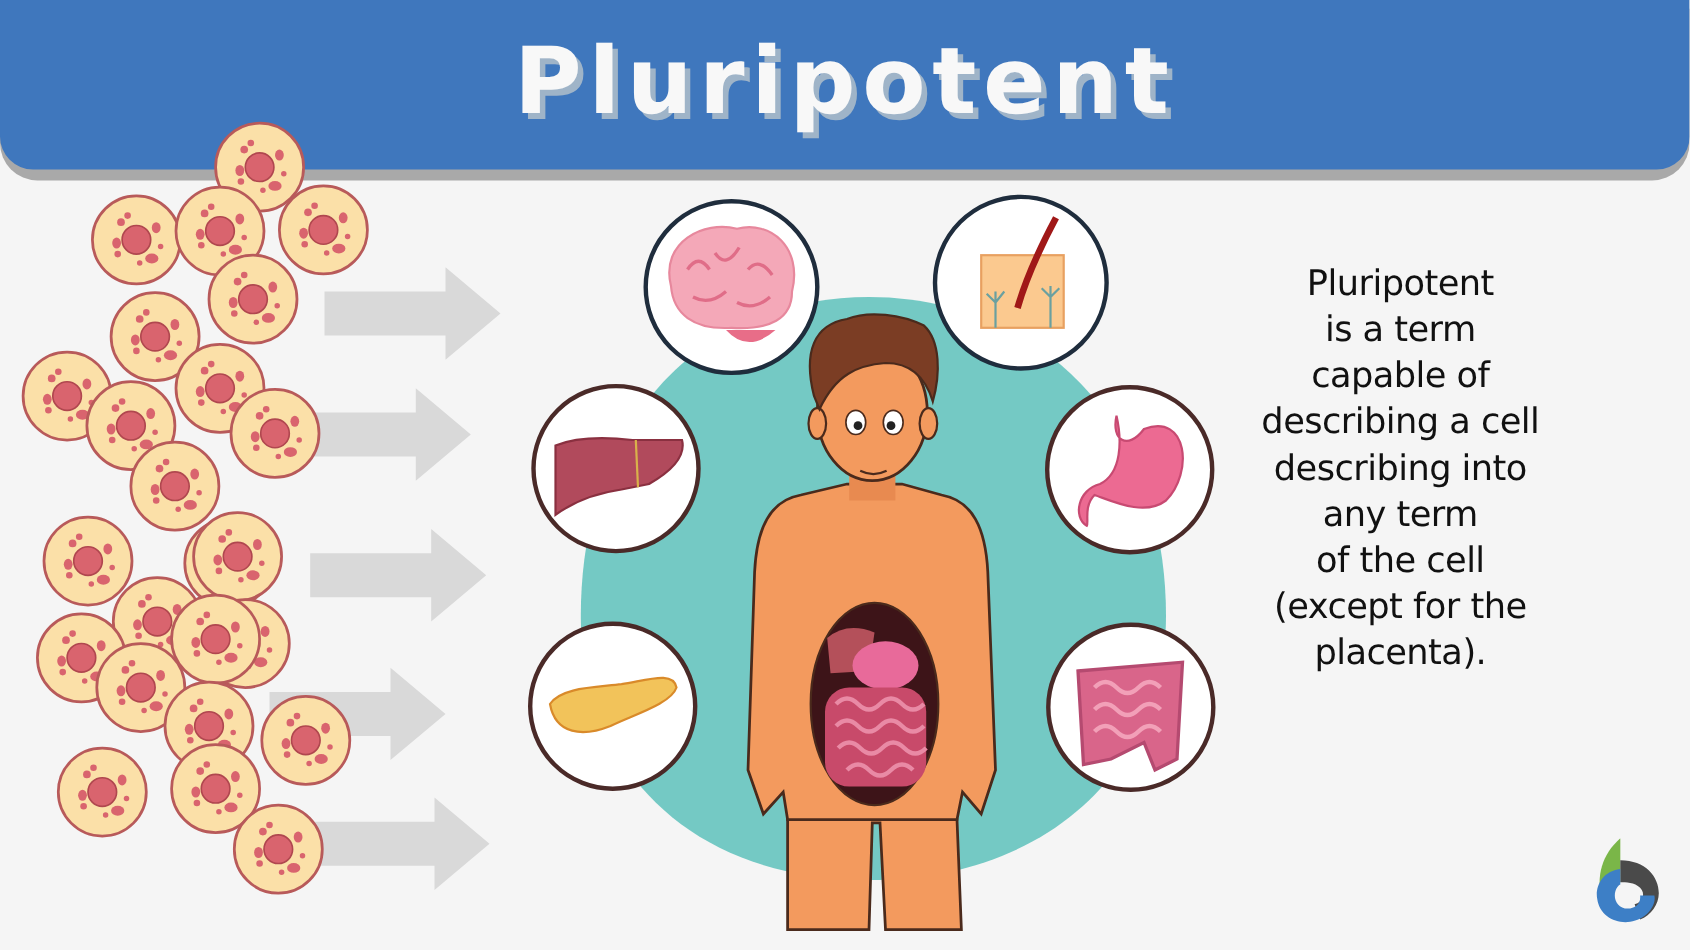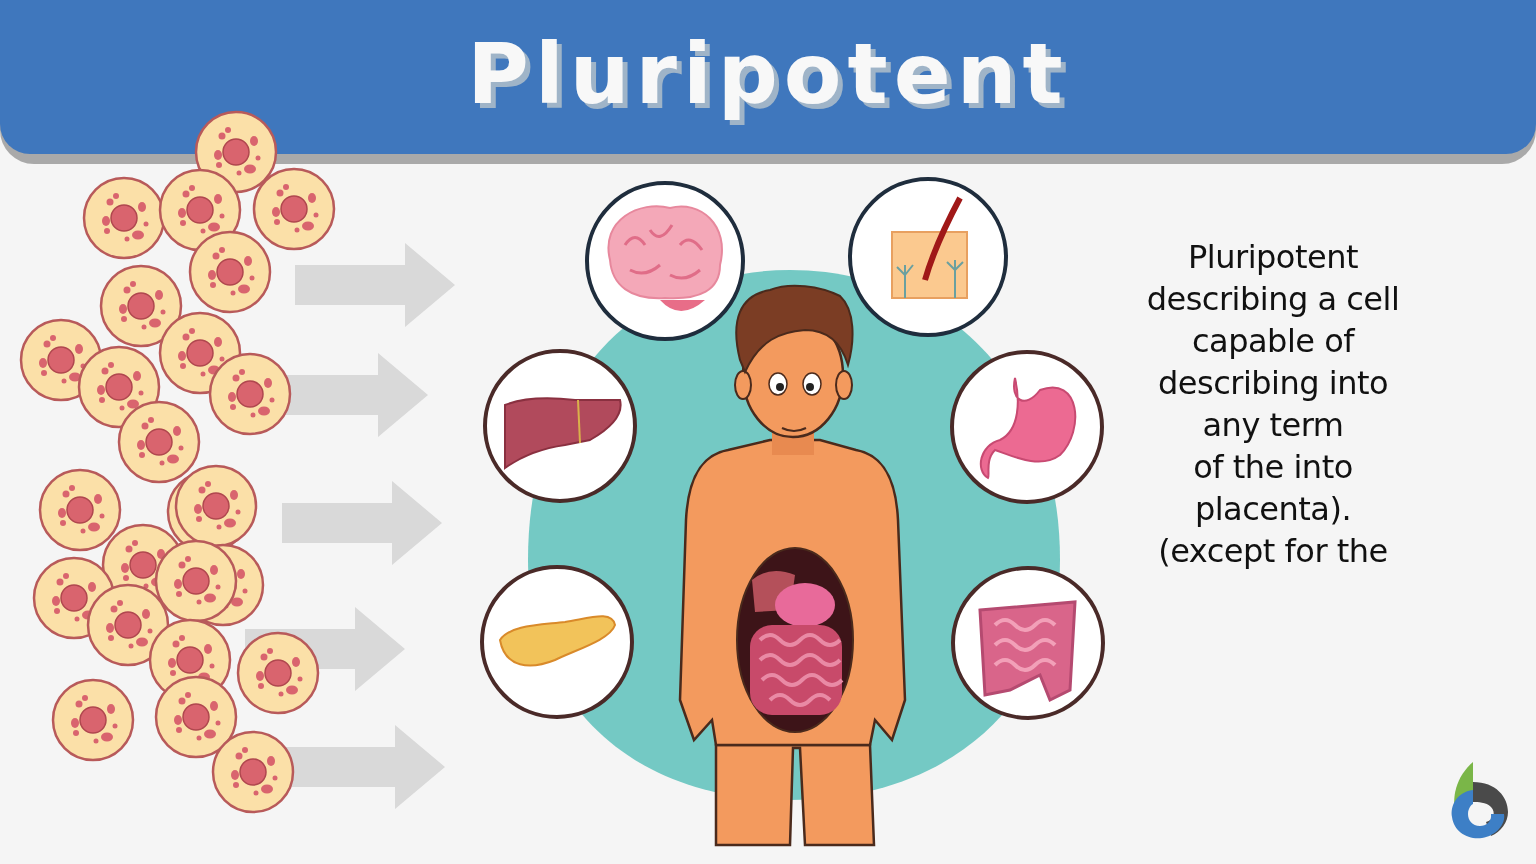--- a/index.html
+++ b/index.html
@@ -129,26 +129,27 @@
   </g>
   <g>
     <circle cx="1028" cy="643" r="75" fill="#fff" stroke="#4a2a28" stroke-width="4"></circle>
     <path d="M 980 610 L 1075 602 L 1070 690 L 1050 700 L 1040 675 L 1010 690 L 985 695 Z" fill="#d9658a" stroke="#b54a70" stroke-width="3"></path>
     <path d="M 995 625 q 10 -10 20 0 t 20 0 t 20 0 M 995 645 q 10 -10 20 0 t 20 0 t 20 0 M 995 665 q 10 -10 20 0 t 20 0 t 20 0" stroke="#f2a0b8" stroke-width="4" fill="none"></path>
   </g>
 </svg>
 
 <div class="desc">
   <div>Pluripotent</div>
+  <div>is a term</div>
+  <div>capable of</div>
   <div>describing a cell</div>
-  <div>capable of</div>
   <div>describing into</div>
   <div>any term</div>
-  <div>of the into</div>
+  <div>of the cell</div>
+  <div>(except for the</div>
   <div>placenta).</div>
-  <div>(except for the</div>
 </div>
 
 <svg class="logo" viewBox="0 0 66 78">
   <path d="M 27 0 C 10 15 5 35 10 55 L 27 40 Z" fill="#7ab648"></path>
   <path d="M 27 40 L 27 20 C 50 20 62 35 62 50 C 62 60 55 70 45 74 L 40 60 C 48 58 50 50 45 45 C 40 40 32 40 27 40 Z" fill="#4a4a4a"></path>
   <path d="M 27 28 C 10 30 4 45 6 55 C 8 70 22 78 36 76 C 50 74 60 62 58 52 L 45 52 C 46 60 40 64 34 64 C 26 64 22 58 22 52 C 22 46 26 42 27 42 Z" fill="#3d7fc6"></path>
 </svg>
 
 </body></html>

